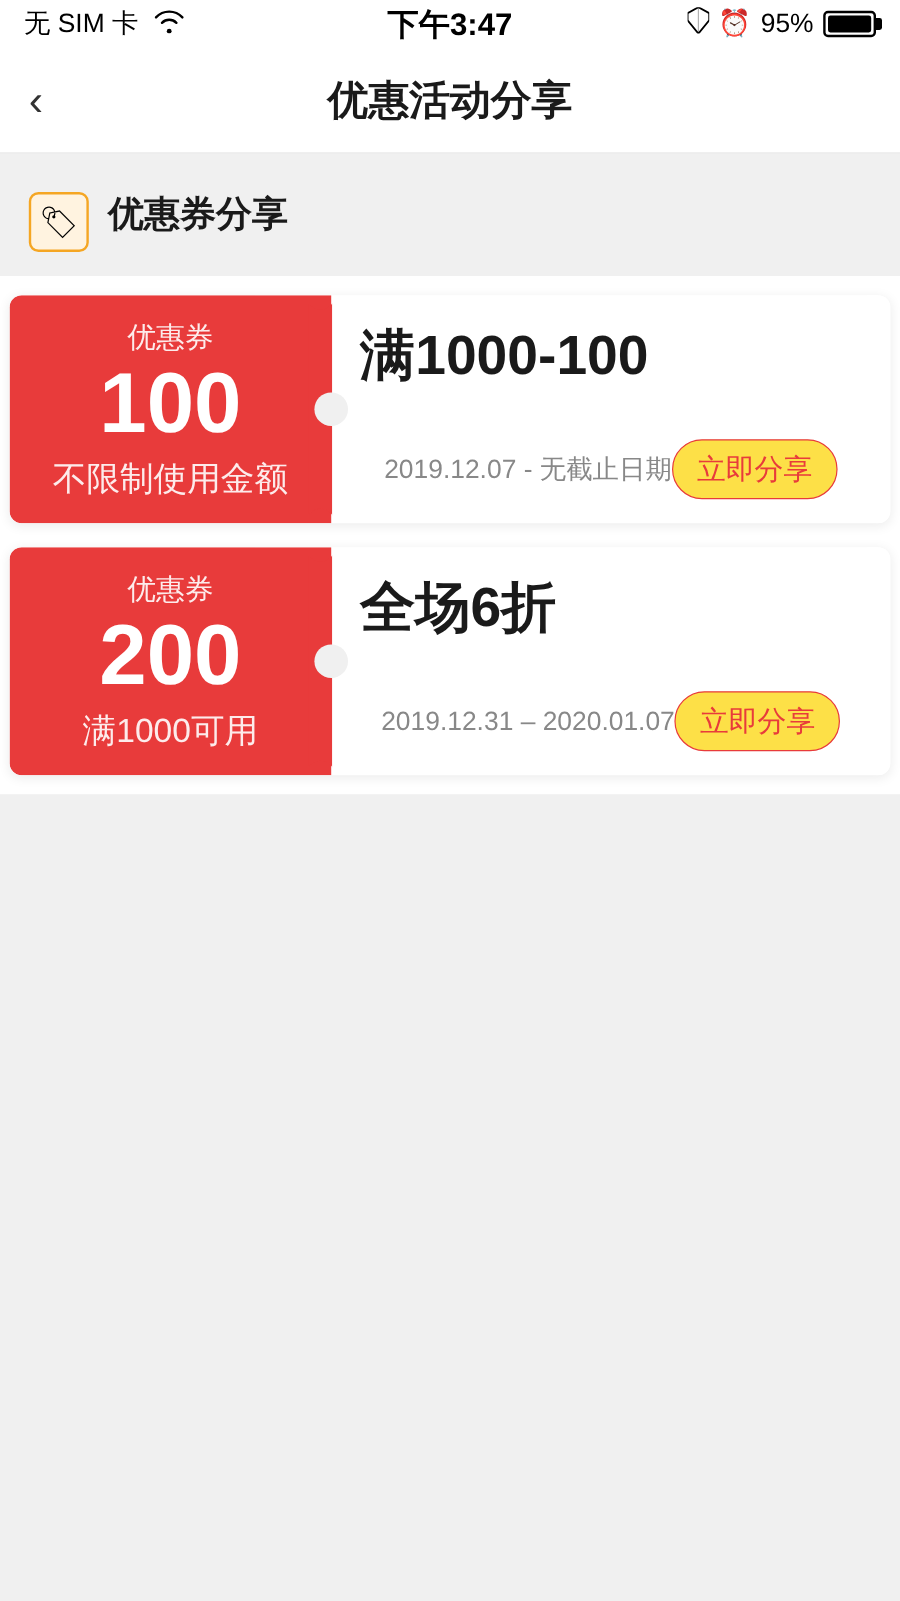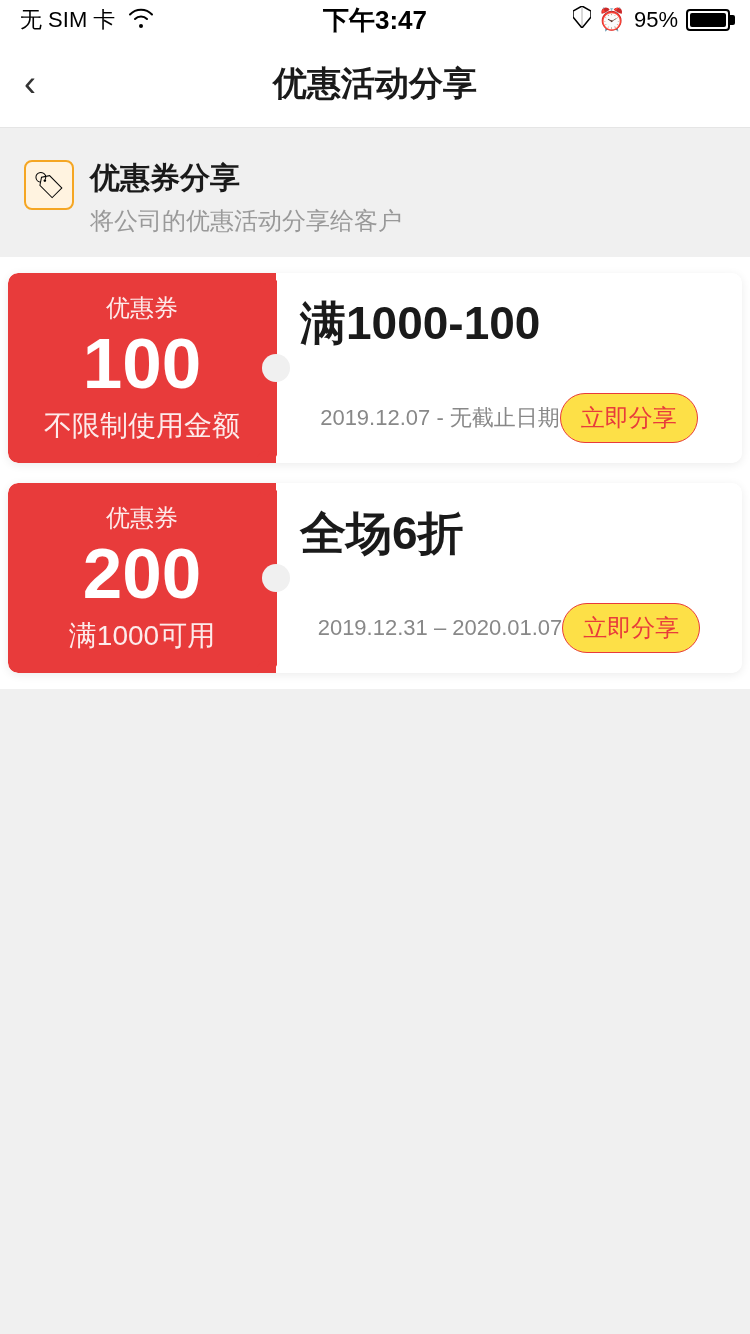--- a/index.html
+++ b/index.html
@@ -262,21 +262,20 @@
 
 <div class="nav-bar">
   <div class="nav-back">‹</div>
   <div class="nav-title">优惠活动分享</div>
 </div>
 
 <div class="section-header">
   <div class="section-icon">🏷</div>
   <div class="section-text-block">
     <div class="section-title">优惠券分享</div>
-    <div class="section-subtitle">将公司的优惠活动分享给客户</div>
   </div>
 </div>
 
 <div class="coupon-list">
 
   <div class="coupon-card" style="border-radius:10px; overflow:hidden;">
     <div class="coupon-left-part" style="position:relative;">
 
       <svg style="position:absolute;right:-1px;top:0;height:100%;width:20px;z-index:1;" viewBox="0 0 20 190" preserveAspectRatio="none">
         <defs>

